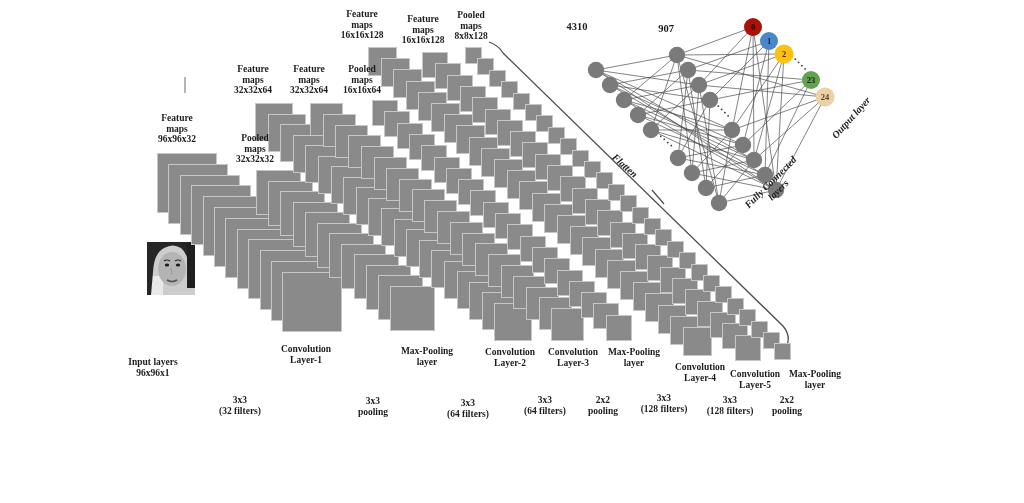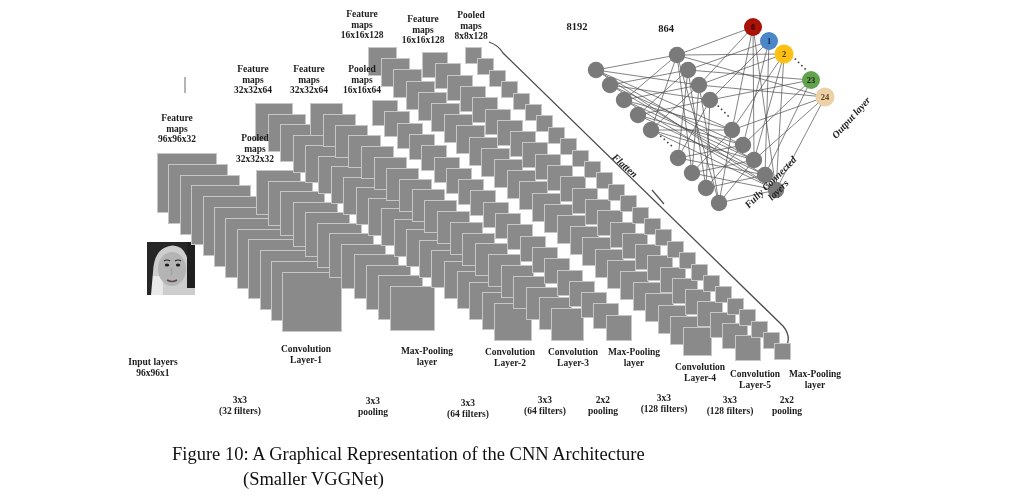--- a/index.html
+++ b/index.html
@@ -139,29 +139,27 @@
     <ellipse cx="25" cy="27" rx="14" ry="17" fill="#b4b4b4"></ellipse>
     <ellipse cx="20" cy="23" rx="2.2" ry="1.6" fill="#1d1d1d"></ellipse>
     <ellipse cx="31" cy="23" rx="2.2" ry="1.6" fill="#1d1d1d"></ellipse>
     <path d="M17,19 Q20,17 23,19" stroke="#2a2a2a" stroke-width="1.2" fill="none"></path>
     <path d="M28,19 Q31,17 34,19" stroke="#2a2a2a" stroke-width="1.2" fill="none"></path>
     <path d="M24,26 Q26,31 24,33" stroke="#9a9a9a" stroke-width="1" fill="none"></path>
     <path d="M20,38 Q25,41 30,38" stroke="#5d4a4a" stroke-width="1.6" fill="none"></path>
     <rect x="40" y="0" width="8" height="46" fill="#1f1f1f"></rect>
   </svg>
 
-  <div class="fc-num" style="left:577px;top:21px;">8192</div>
-  <div class="fc-num" style="left:666px;top:23px;">864</div>
+  <div class="fc-num" style="left:577px;top:21px;">4310</div>
+  <div class="fc-num" style="left:666px;top:23px;">907</div>
   <div class="rot" style="left:610px;top:160px;transform:rotate(42deg);">Flatten</div>
   <div class="rot" style="left:740px;top:175px;transform:rotate(-45deg);">Fully Connected
 layers</div>
   <div class="rot" style="left:825px;top:112px;transform:rotate(-48deg);">Output layer</div>
 
-  <div class="caption" style="left:172px;top:444px;">Figure 10: A Graphical Representation of the CNN Architecture</div>
-  <div class="caption" style="left:243px;top:469px;">(Smaller VGGNet)</div>
 <div class="sq" style="left: 157px; top: 153px; width: 60px; height: 60px; background: rgb(138, 138, 138);"></div>
     <div class="sq" style="left: 168.4px; top: 163.8px; width: 60px; height: 60px; background: rgb(138, 138, 138);"></div>
     <div class="sq" style="left: 179.8px; top: 174.6px; width: 60px; height: 60px; background: rgb(138, 138, 138);"></div>
     <div class="sq" style="left: 191.2px; top: 185.4px; width: 60px; height: 60px; background: rgb(138, 138, 138);"></div>
     <div class="sq" style="left: 202.6px; top: 196.2px; width: 60px; height: 60px; background: rgb(138, 138, 138);"></div>
     <div class="sq" style="left: 214px; top: 207px; width: 60px; height: 60px; background: rgb(138, 138, 138);"></div>
     <div class="sq" style="left: 225.4px; top: 217.8px; width: 60px; height: 60px; background: rgb(138, 138, 138);"></div>
     <div class="sq" style="left: 236.8px; top: 228.6px; width: 60px; height: 60px; background: rgb(138, 138, 138);"></div>
     <div class="sq" style="left: 248.2px; top: 239.4px; width: 60px; height: 60px; background: rgb(138, 138, 138);"></div>
     <div class="sq" style="left: 259.6px; top: 250.2px; width: 60px; height: 60px; background: rgb(138, 138, 138);"></div>

